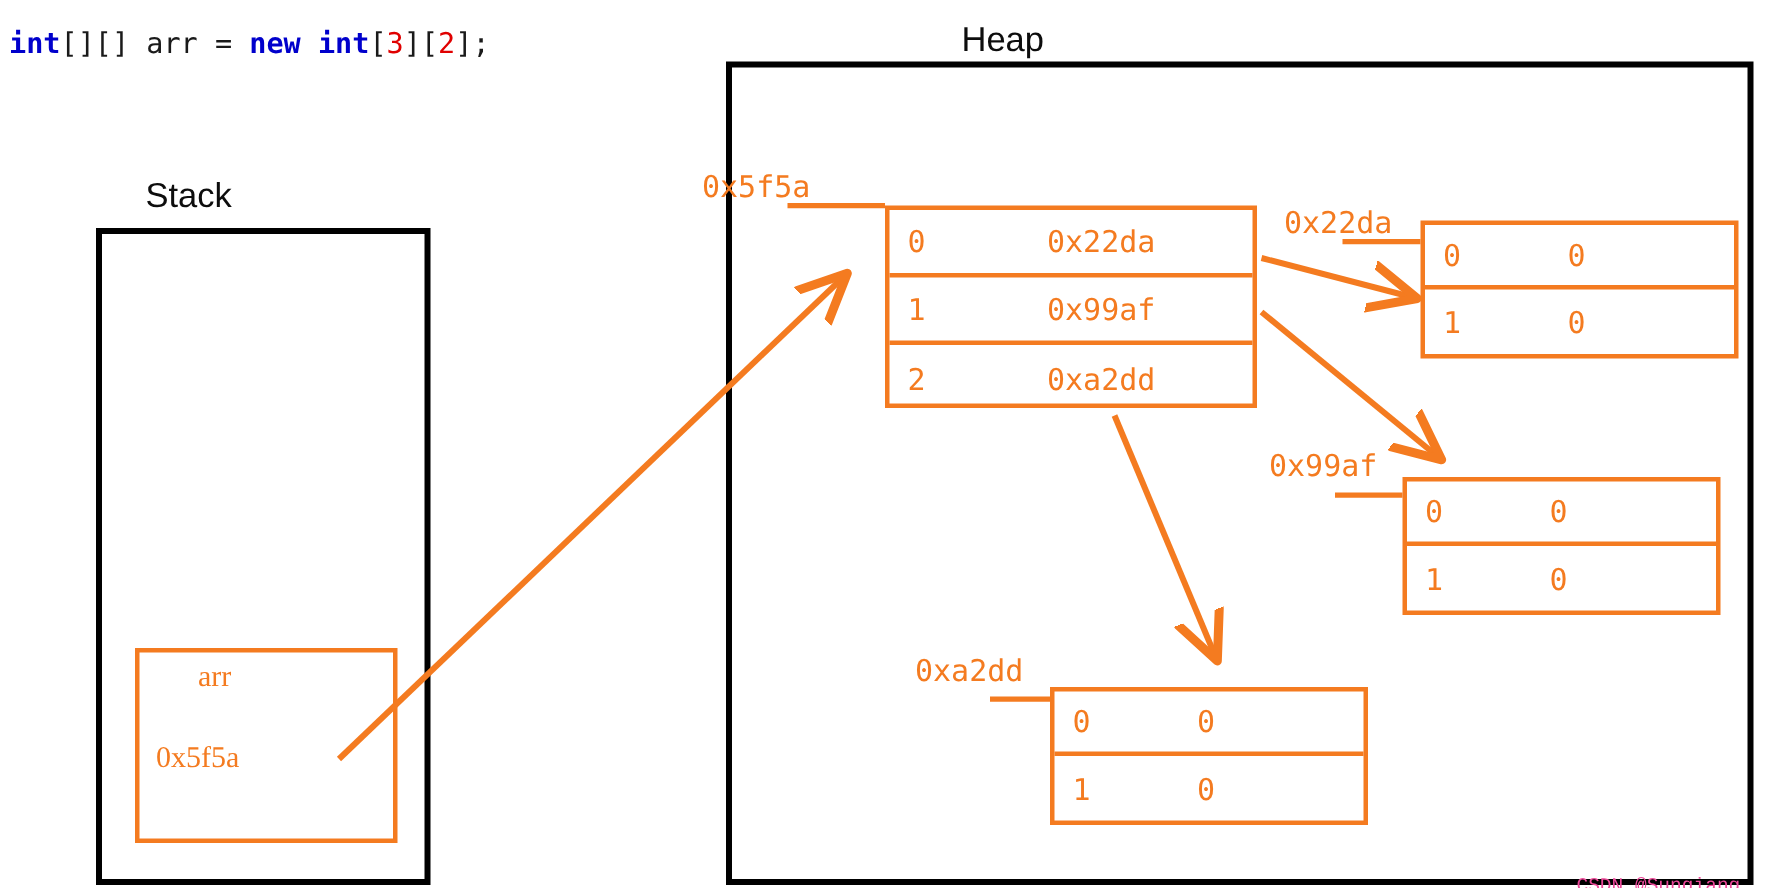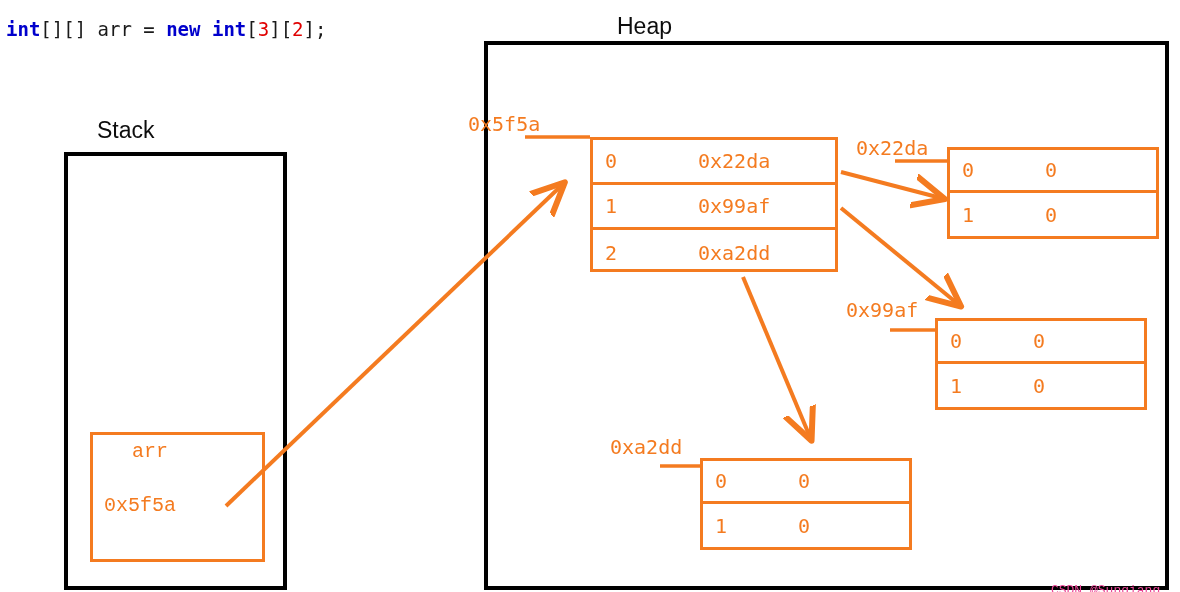--- a/index.html
+++ b/index.html
@@ -33,21 +33,21 @@
 
   
   .region-title {
     position: absolute;
     font-family: "Liberation Sans", sans-serif;
     font-size: 23px;
     color: #0d0d0d;
     white-space: nowrap;
   }
   #stack-title { left: 97px; top: 105px; text-align: right; }
-  #heap-title  { left: 617px; top: 1px; }
+  #heap-title  { left: 641px; top: 1px; }
 
   
   .region-box {
     position: absolute;
     border: 4px solid #000000;
     background: transparent;
     box-sizing: border-box;
   }
   #stack-box { left: 64px;  top: 140px; width: 223px; height: 438px; }
   #heap-box  { left: 484px; top: 29px;  width: 685px; height: 549px; }
@@ -56,21 +56,21 @@
   .var-box {
     position: absolute;
     border: 3px solid #F47B20;
     box-sizing: border-box;
     background: transparent;
   }
   #arr-box { left: 90px; top: 420px; width: 175px; height: 130px; }
   .var-label {
     position: absolute;
     color: #F47B20;
-    font-family: Liberation Mono, monospace;
+    font-family: Liberation Serif, serif;
     font-size: 20px;
     white-space: nowrap;
   }
   #arr-name  { left: 132px; top: 428px; }
   #arr-value { left: 104px; top: 482px; }
 
   
   .array-table {
     position: absolute;
     border: 3px solid #F47B20;

